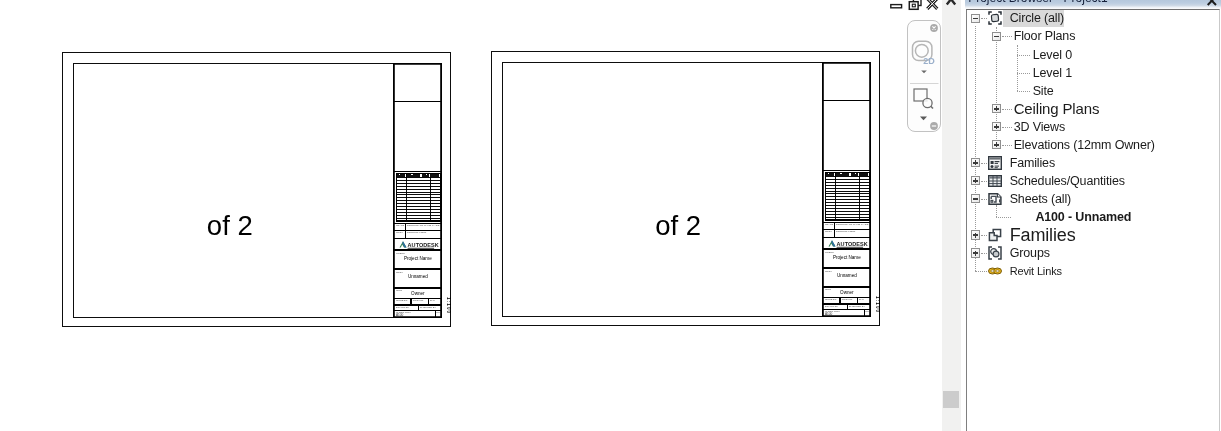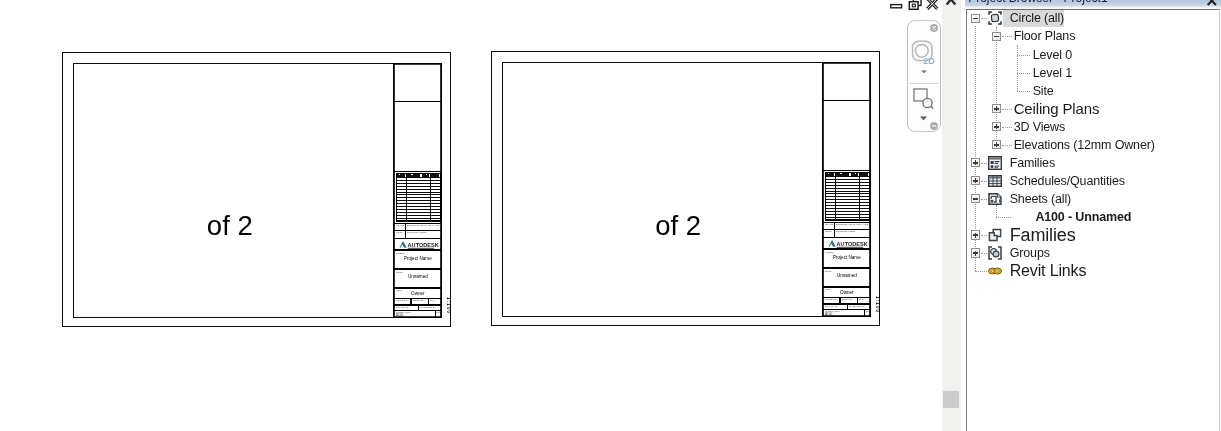--- a/index.html
+++ b/index.html
@@ -304,16 +304,16 @@
           <circle cx="8" cy="8" r="2.9" fill="#c6cacd" stroke="#3a424a" stroke-width="1.2"></circle>
         </svg></div>
       <div style="position:absolute;left:43.200000000000045px;top:235.20000000000002px;height:16px;line-height:16px;font-size:12.5px;letter-spacing:-0.15px;color:#1b1b1b;white-space:nowrap;">Groups</div>
       <div style="position:absolute;left:8.900000000000091px;top:261.2px;width:11.299999999999955px;height:0;border-top:1px dotted #9a9a9a;"></div>
       <div style="position:absolute;left:21.200000000000045px;top:254.2px;width:14px;height:14px;"><svg width="14" height="14" viewBox="0 0 14 14">
           <ellipse cx="4.5" cy="7" rx="4" ry="3" fill="#e6b41c" stroke="#7c5e0b" stroke-width="1"></ellipse>
           <ellipse cx="9.5" cy="7" rx="4" ry="3" fill="#e6b41c" stroke="#7c5e0b" stroke-width="1"></ellipse>
           <ellipse cx="4.5" cy="7" rx="1.8" ry="1.1" fill="#fff" stroke="#7c5e0b" stroke-width="0.7"></ellipse>
           <ellipse cx="9.5" cy="7" rx="1.8" ry="1.1" fill="#fff" stroke="#7c5e0b" stroke-width="0.7"></ellipse>
         </svg></div>
-      <div style="position:absolute;left:43.200000000000045px;top:253.2px;height:16px;line-height:16px;font-size:16px;letter-spacing:-0.15px;color:#1b1b1b;white-space:nowrap;">Revit Links</div>
+      <div style="position:absolute;left:43.200000000000045px;top:253.2px;height:16px;line-height:16px;font-size:11px;letter-spacing:-0.15px;color:#1b1b1b;white-space:nowrap;">Revit Links</div>
     </div>
 
 </div>
 
 </body></html>

